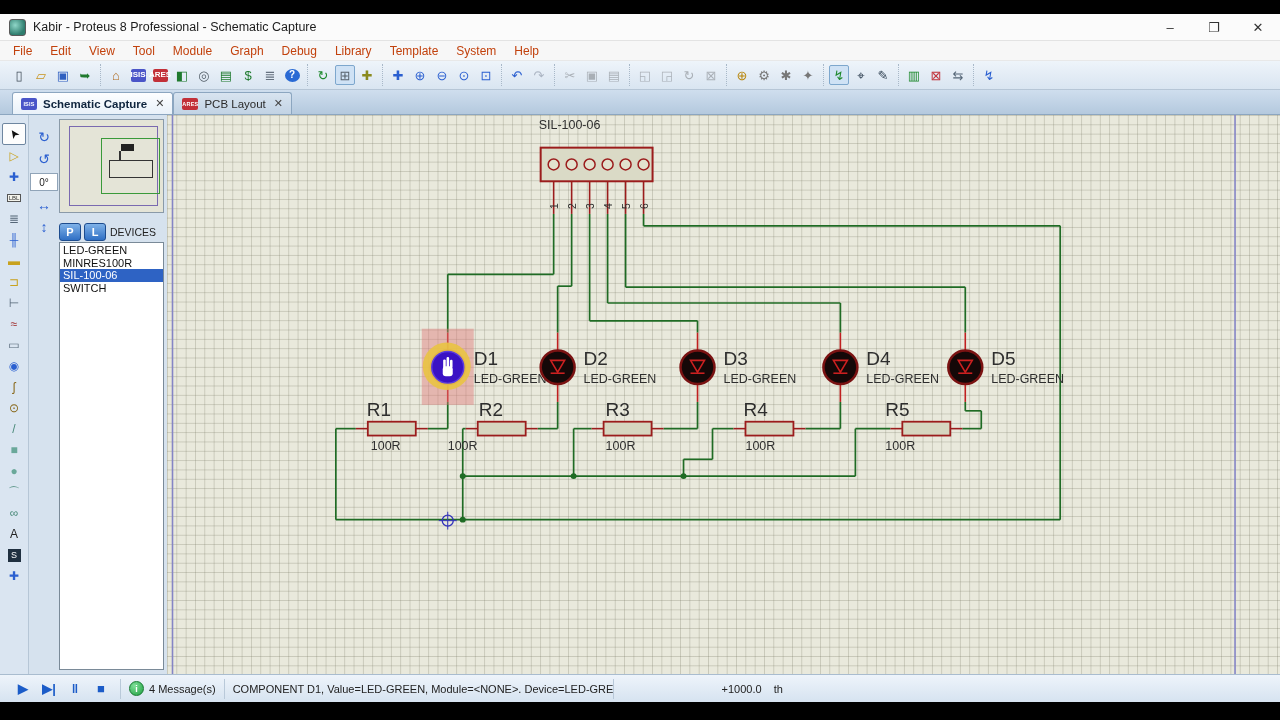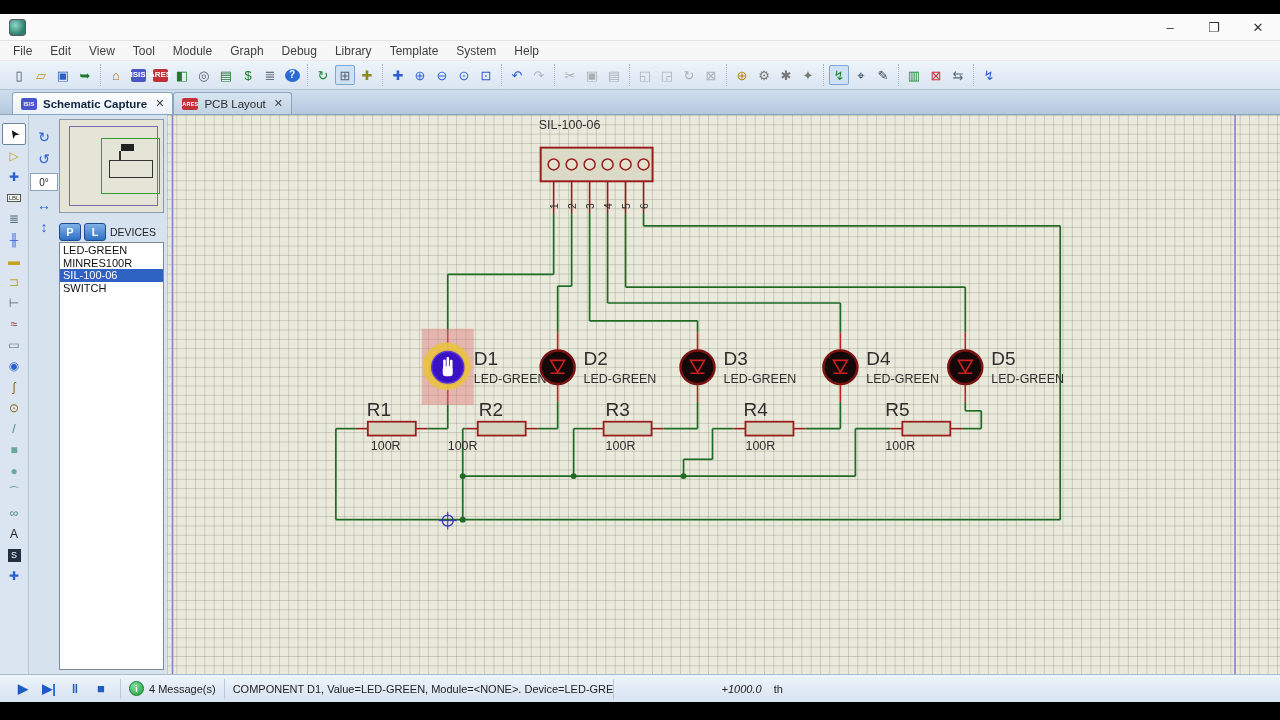--- a/index.html
+++ b/index.html
@@ -11,21 +11,21 @@
   
   #titlebar{height:26px;background:#fbfbfb;display:flex;align-items:center;border-bottom:1px solid #e3e3e3;}
   .app-icon{width:15px;height:15px;margin:0 7px 0 9px;border-radius:3px;
     background:radial-gradient(circle at 35% 35%, #8fd6c8, #2e7d6e 70%);border:1px solid #5a5a5a;}
   #title-text{font-size:12.5px;color:#1c1c1c;}
   #win-controls{margin-left:auto;display:flex;height:100%;}
   .winbtn{width:44px;height:100%;display:flex;align-items:center;justify-content:center;color:#333;font-size:13px;}
 
   
   #menubar{height:19px;background:#f7f7f7;display:flex;align-items:center;padding-left:4px;border-bottom:1px solid #e8e8e8;}
-  .menu-item{font-size:12px;color:#404040;padding:1px 9px;}
+  .menu-item{font-size:12px;color:#c2410c;padding:1px 9px;}
 
   
   #toolbar{height:28px;background:linear-gradient(#eef4fa,#d9e5f1);display:flex;align-items:center;padding-left:4px;border-bottom:1px solid #b6c6d6;}
   .tb-group{display:flex;align-items:center;padding:0 4px;border-left:1px dotted #a8b8c8;height:22px;}
   .tb-group:first-child{border-left:none;}
   .tbi{width:20px;height:20px;margin:0 1px;display:flex;align-items:center;justify-content:center;
     font-size:13px;border-radius:2px;line-height:1;}
   .tbi.pressed{background:#cfe2f5;border:1px solid #7da7cd;width:18px;height:18px;}
   .tbi.disabled{opacity:.38;filter:grayscale(.8);}
   .tbi .badge{display:flex;align-items:center;justify-content:center;width:15px;height:13px;border-radius:2px;
@@ -76,32 +76,33 @@
 
   
   #statusbar{height:27px;background:linear-gradient(#eef4fb,#d6e3f0);border-top:1px solid #a9bccf;display:flex;align-items:center;font-size:11px;color:#222;}
   .sb-btn{width:26px;height:20px;display:flex;align-items:center;justify-content:center;color:#1b5cc8;font-size:13px;font-weight:bold;}
   #sb-buttons{display:flex;align-items:center;padding:0 6px 0 10px;border-right:1px solid #b9c9d9;height:20px;}
   .sb-panel{height:20px;display:flex;align-items:center;border-right:1px solid #b9c9d9;padding:0 8px;}
   #msg-info-icon{width:13px;height:13px;border-radius:50%;background:radial-gradient(circle at 35% 30%,#7fe09a,#1d9e3f);
     color:#fff;font-size:9px;font-weight:bold;display:flex;align-items:center;justify-content:center;margin-right:5px;border:1px solid #157a30;}
   #sb-status{width:372px;white-space:nowrap;overflow:hidden;}
   #sb-spacer{flex:1;justify-content:center;border-right:none;}
-  #sb-coordy{width:140px;justify-content:flex-end;border-right:none;font-style:italic;}
+  #sb-coordy{width:140px;justify-content:flex-end;border-right:none;}
   #sb-units{width:34px;justify-content:flex-start;border-right:none;padding:0 4px;text-align:center;}
 </style>
 </head>
 <body>
 
 <div id="letterbox-top"></div>
 
 <div id="app">
 
   <div id="titlebar">
     <div class="app-icon"></div>
+    <div id="title-text">Kabir - Proteus 8 Professional - Schematic Capture</div>
     <div id="win-controls">
         <div class="winbtn">–</div>
         <div class="winbtn">❐</div>
         <div class="winbtn">✕</div>
       </div>
   </div>
 
   <div id="menubar">
       <div class="menu-item">File</div>
       <div class="menu-item">Edit</div>

